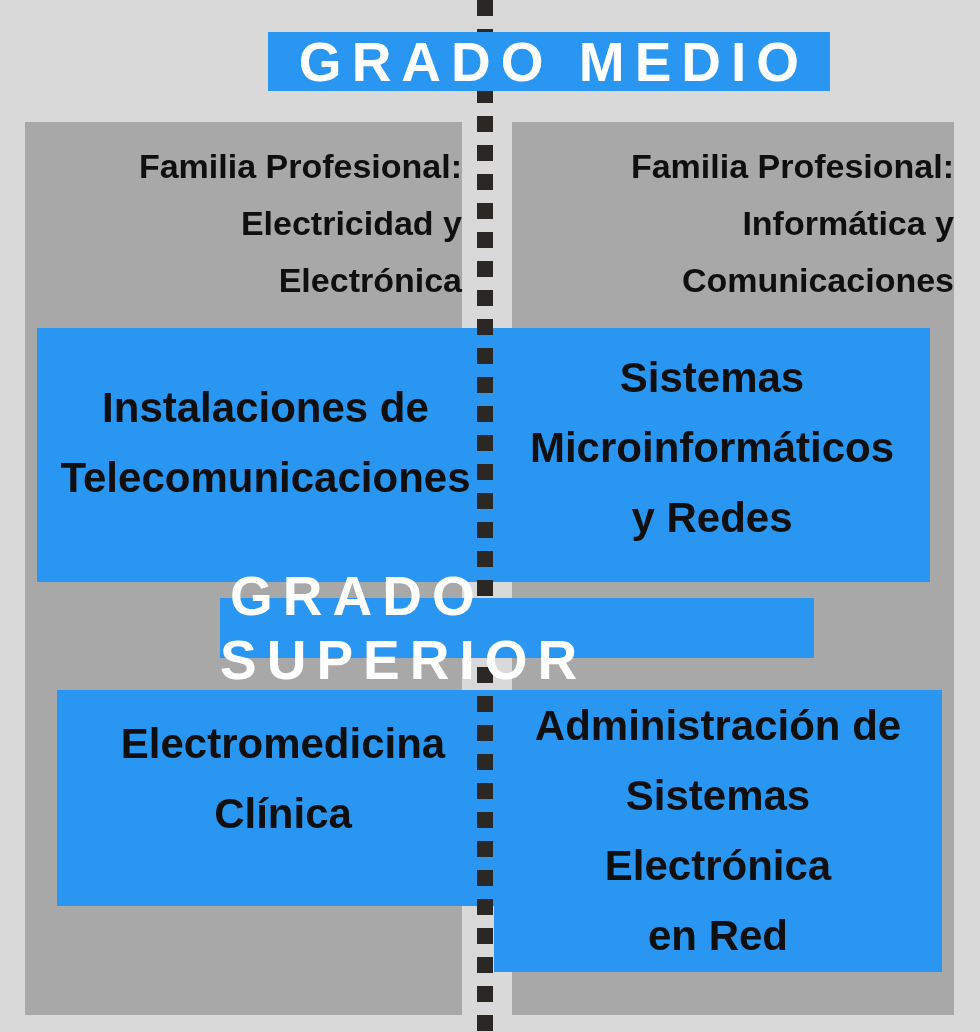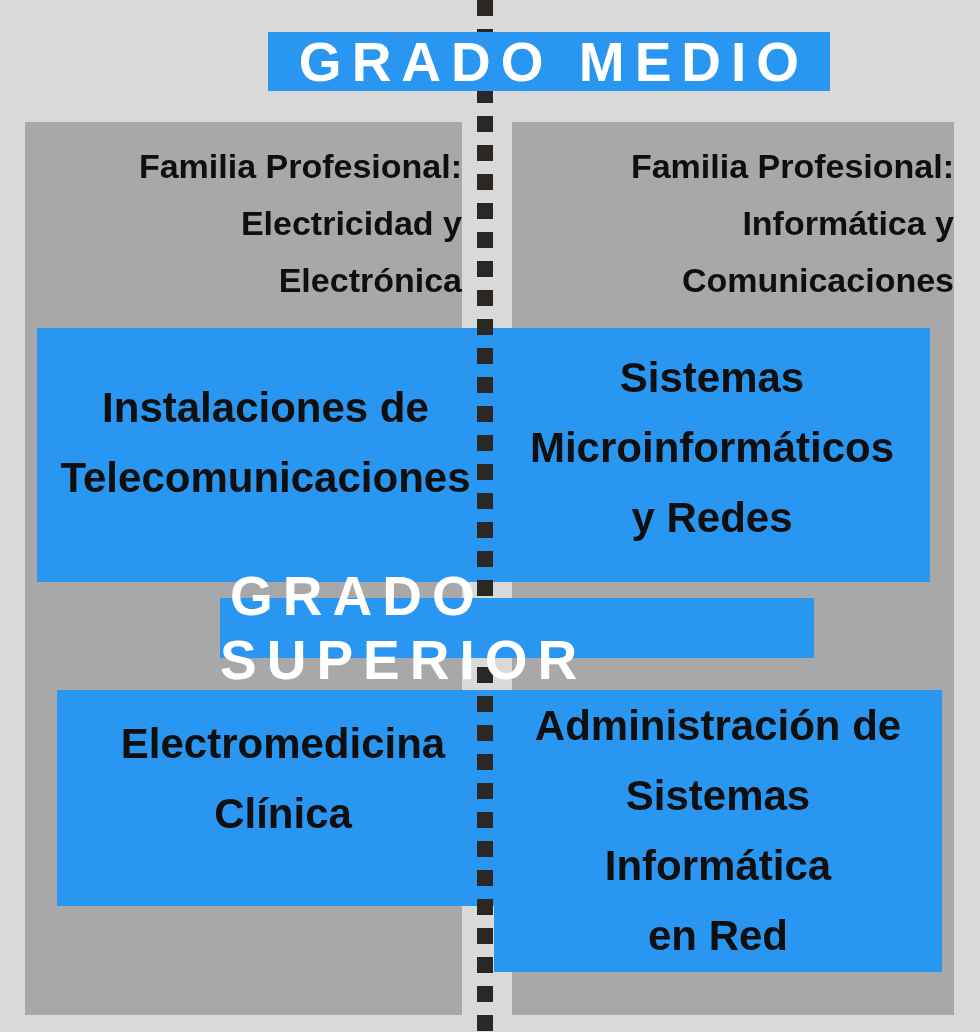--- a/index.html
+++ b/index.html
@@ -113,21 +113,21 @@
 
   <div class="program-box box-tr">Sistemas
 Microinformáticos
 y Redes</div>
 
   <div class="program-box box-bl">Electromedicina
 Clínica</div>
 
   <div class="program-box box-br">Administración de
 Sistemas
-Informática
+Electrónica
 en Red</div>
 
   <div class="dashed-divider"></div>
 
   <div class="banner grado-medio">GRADO MEDIO</div>
 
   <div class="banner grado-superior">GRADO SUPERIOR</div>
 
 </div>
 

